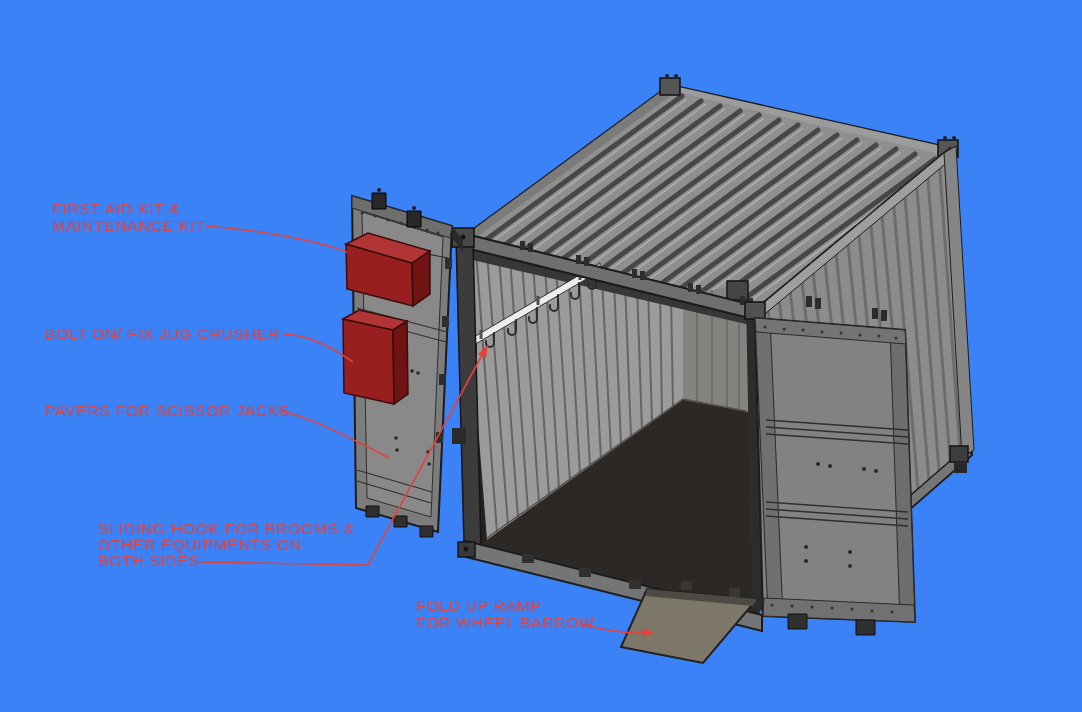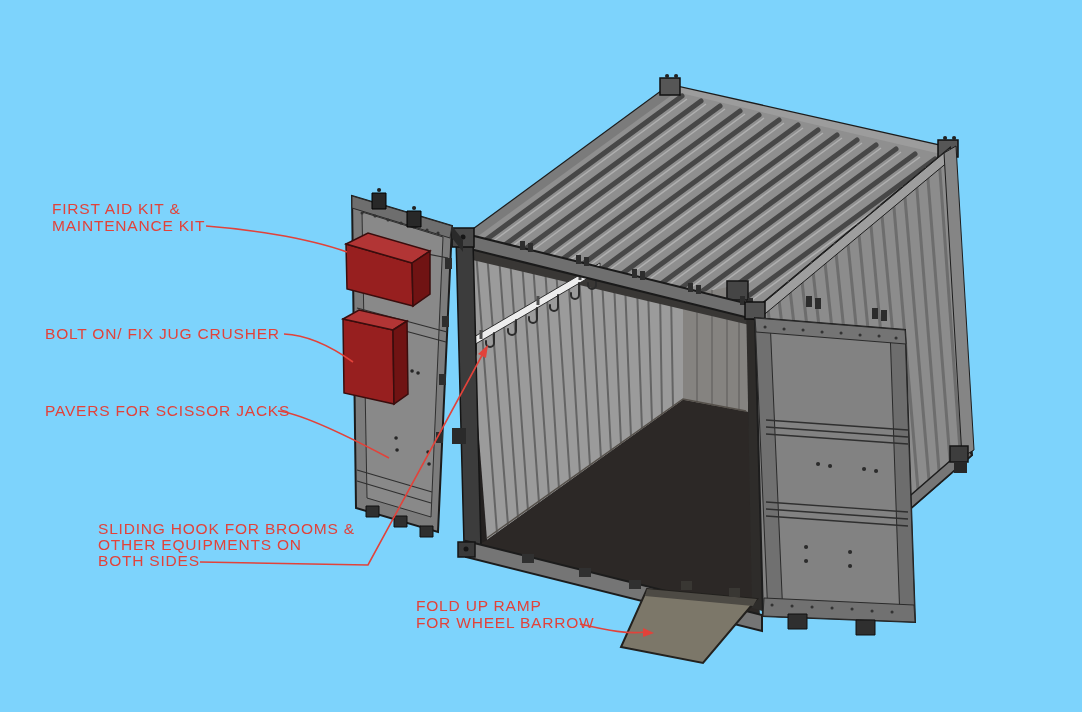--- a/index.html
+++ b/index.html
@@ -1,16 +1,16 @@
 <!DOCTYPE html>
 <html><head>
 <meta charset="utf-8">
 <style>
   html,body{margin:0;padding:0;background:#ffffff;}
-  .stage{position:relative;width:1082px;height:712px;background:#7dd3fc;overflow:hidden;}
+  .stage{position:relative;width:1082px;height:712px;background:#3b82f6;overflow:hidden;}
   svg{display:block;}
   .co{font-family:"Liberation Sans",sans-serif;font-size:15.5px;letter-spacing:.8px;}
 </style>
 </head>
 <body>
 
 <div class="stage">
 <svg viewBox="0 0 1082 712" width="1082" height="712">
 
   <g>

